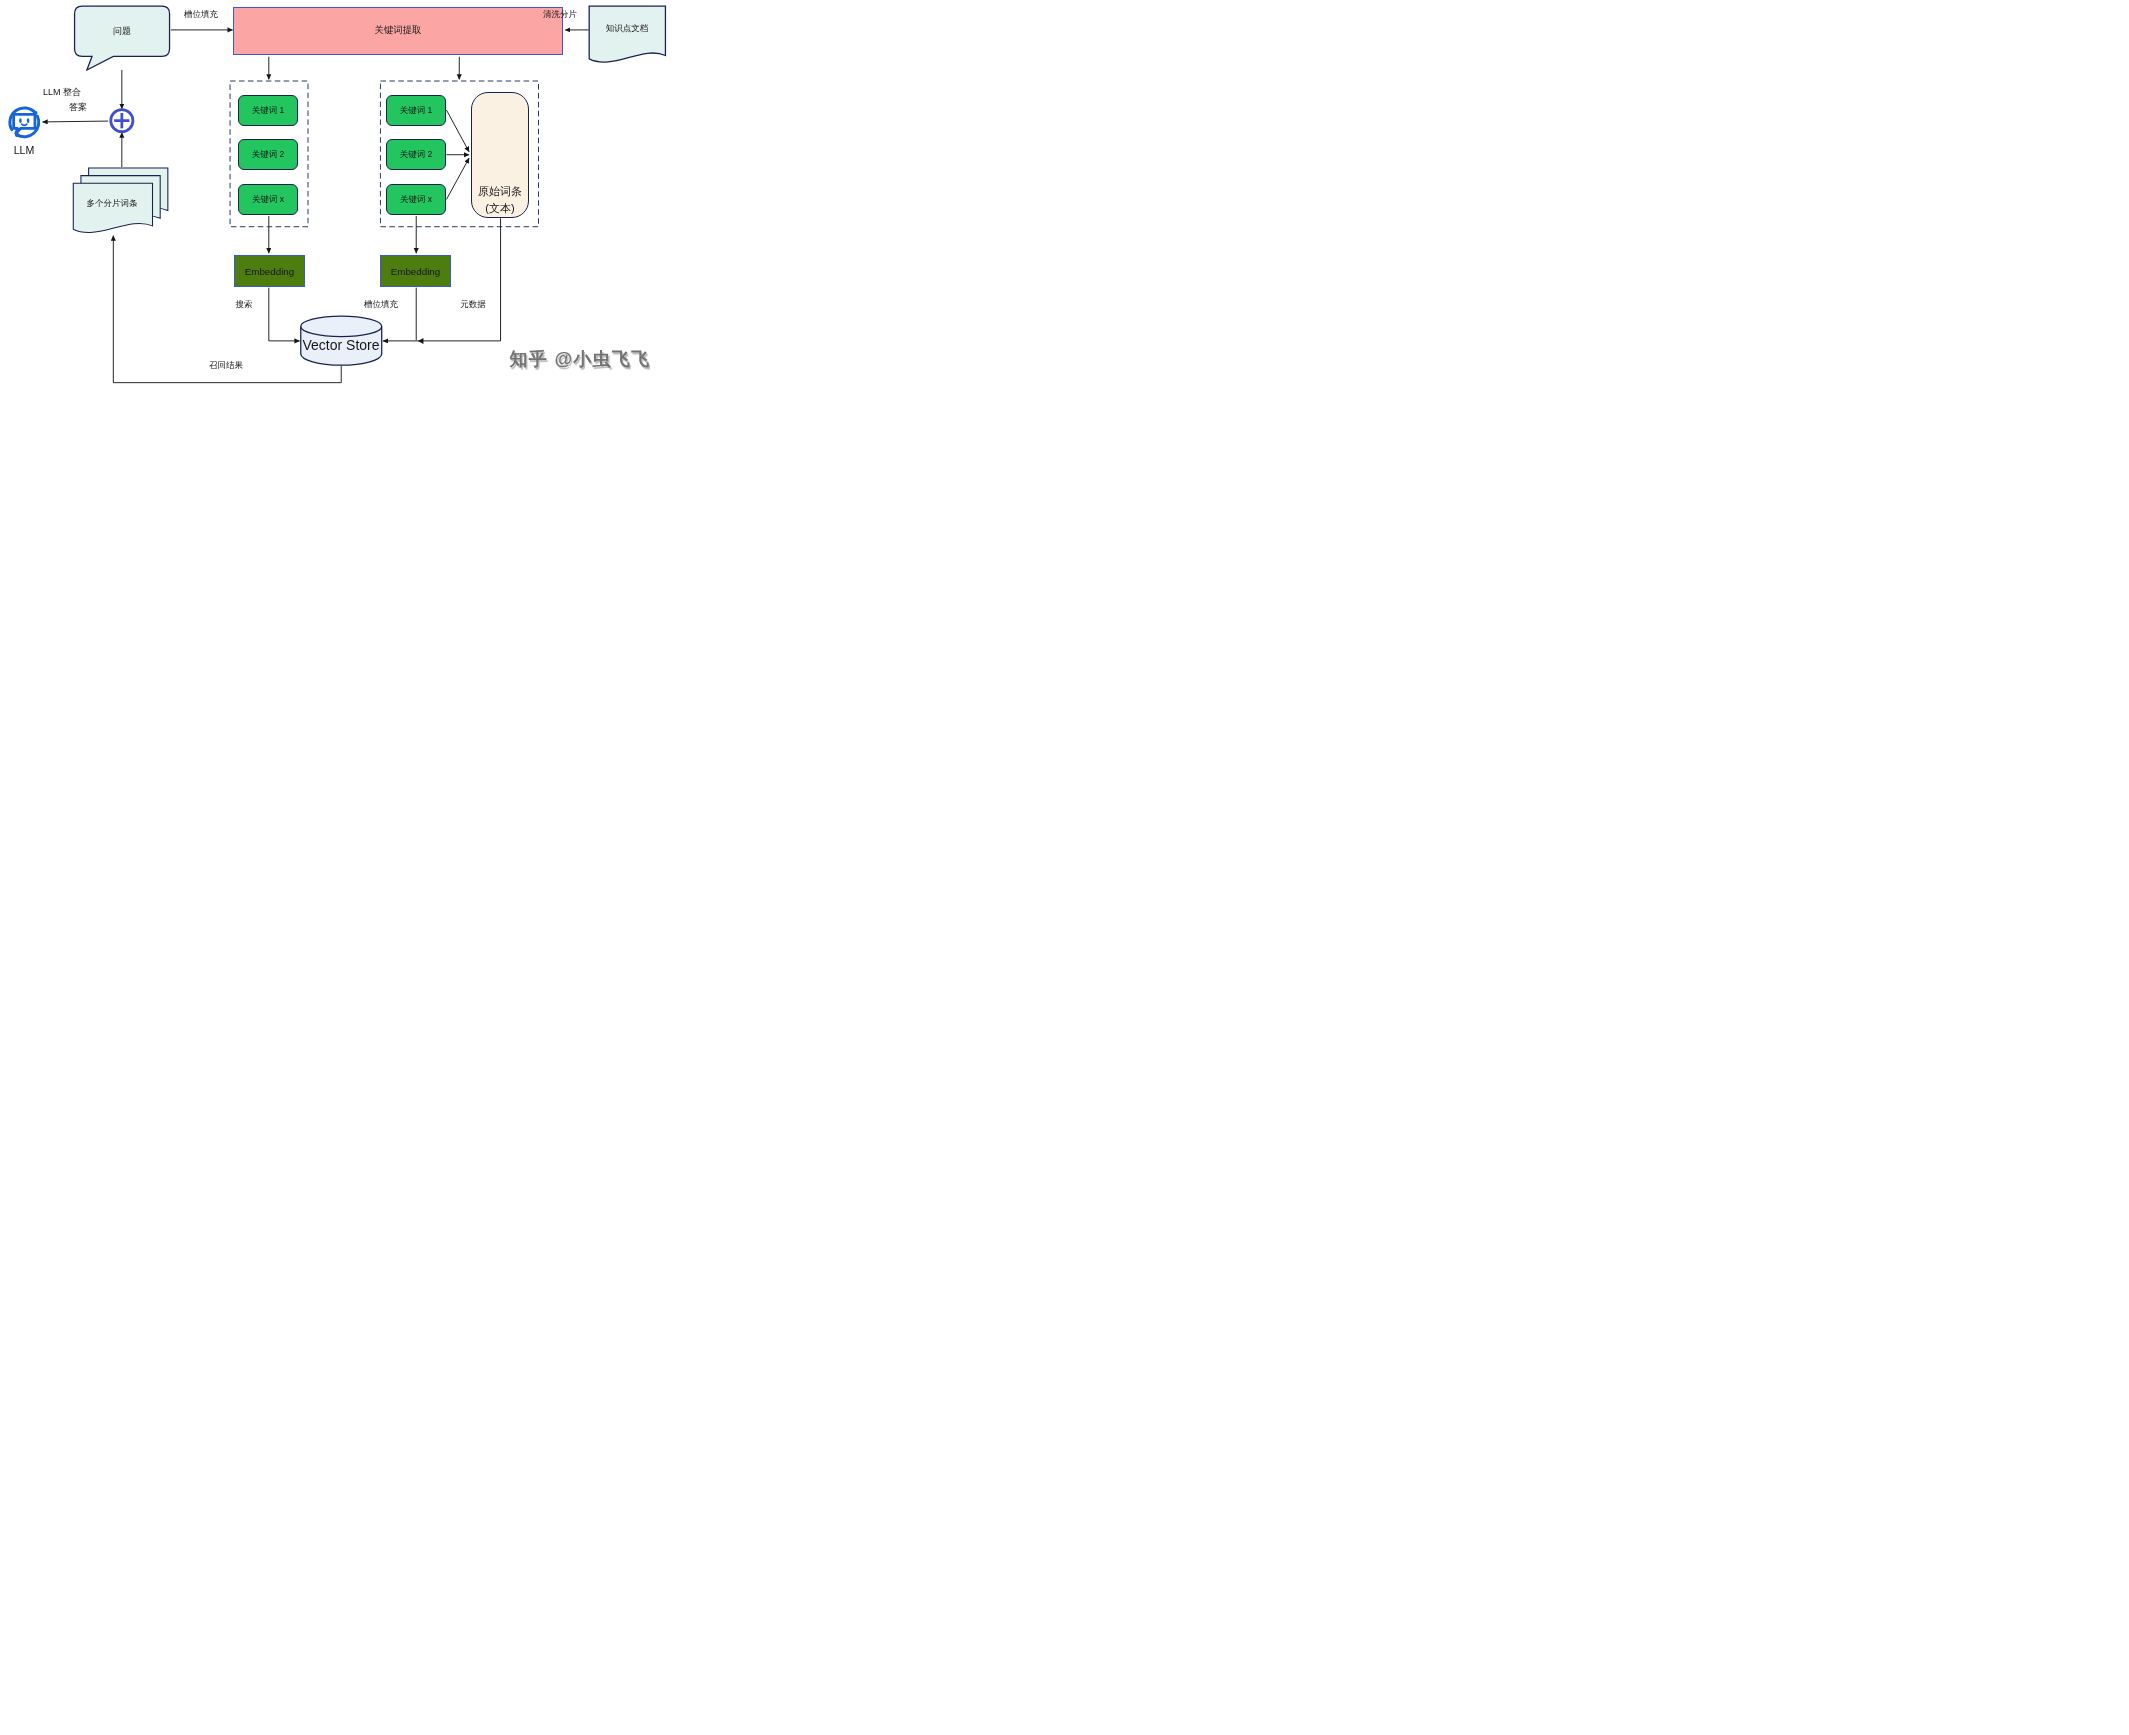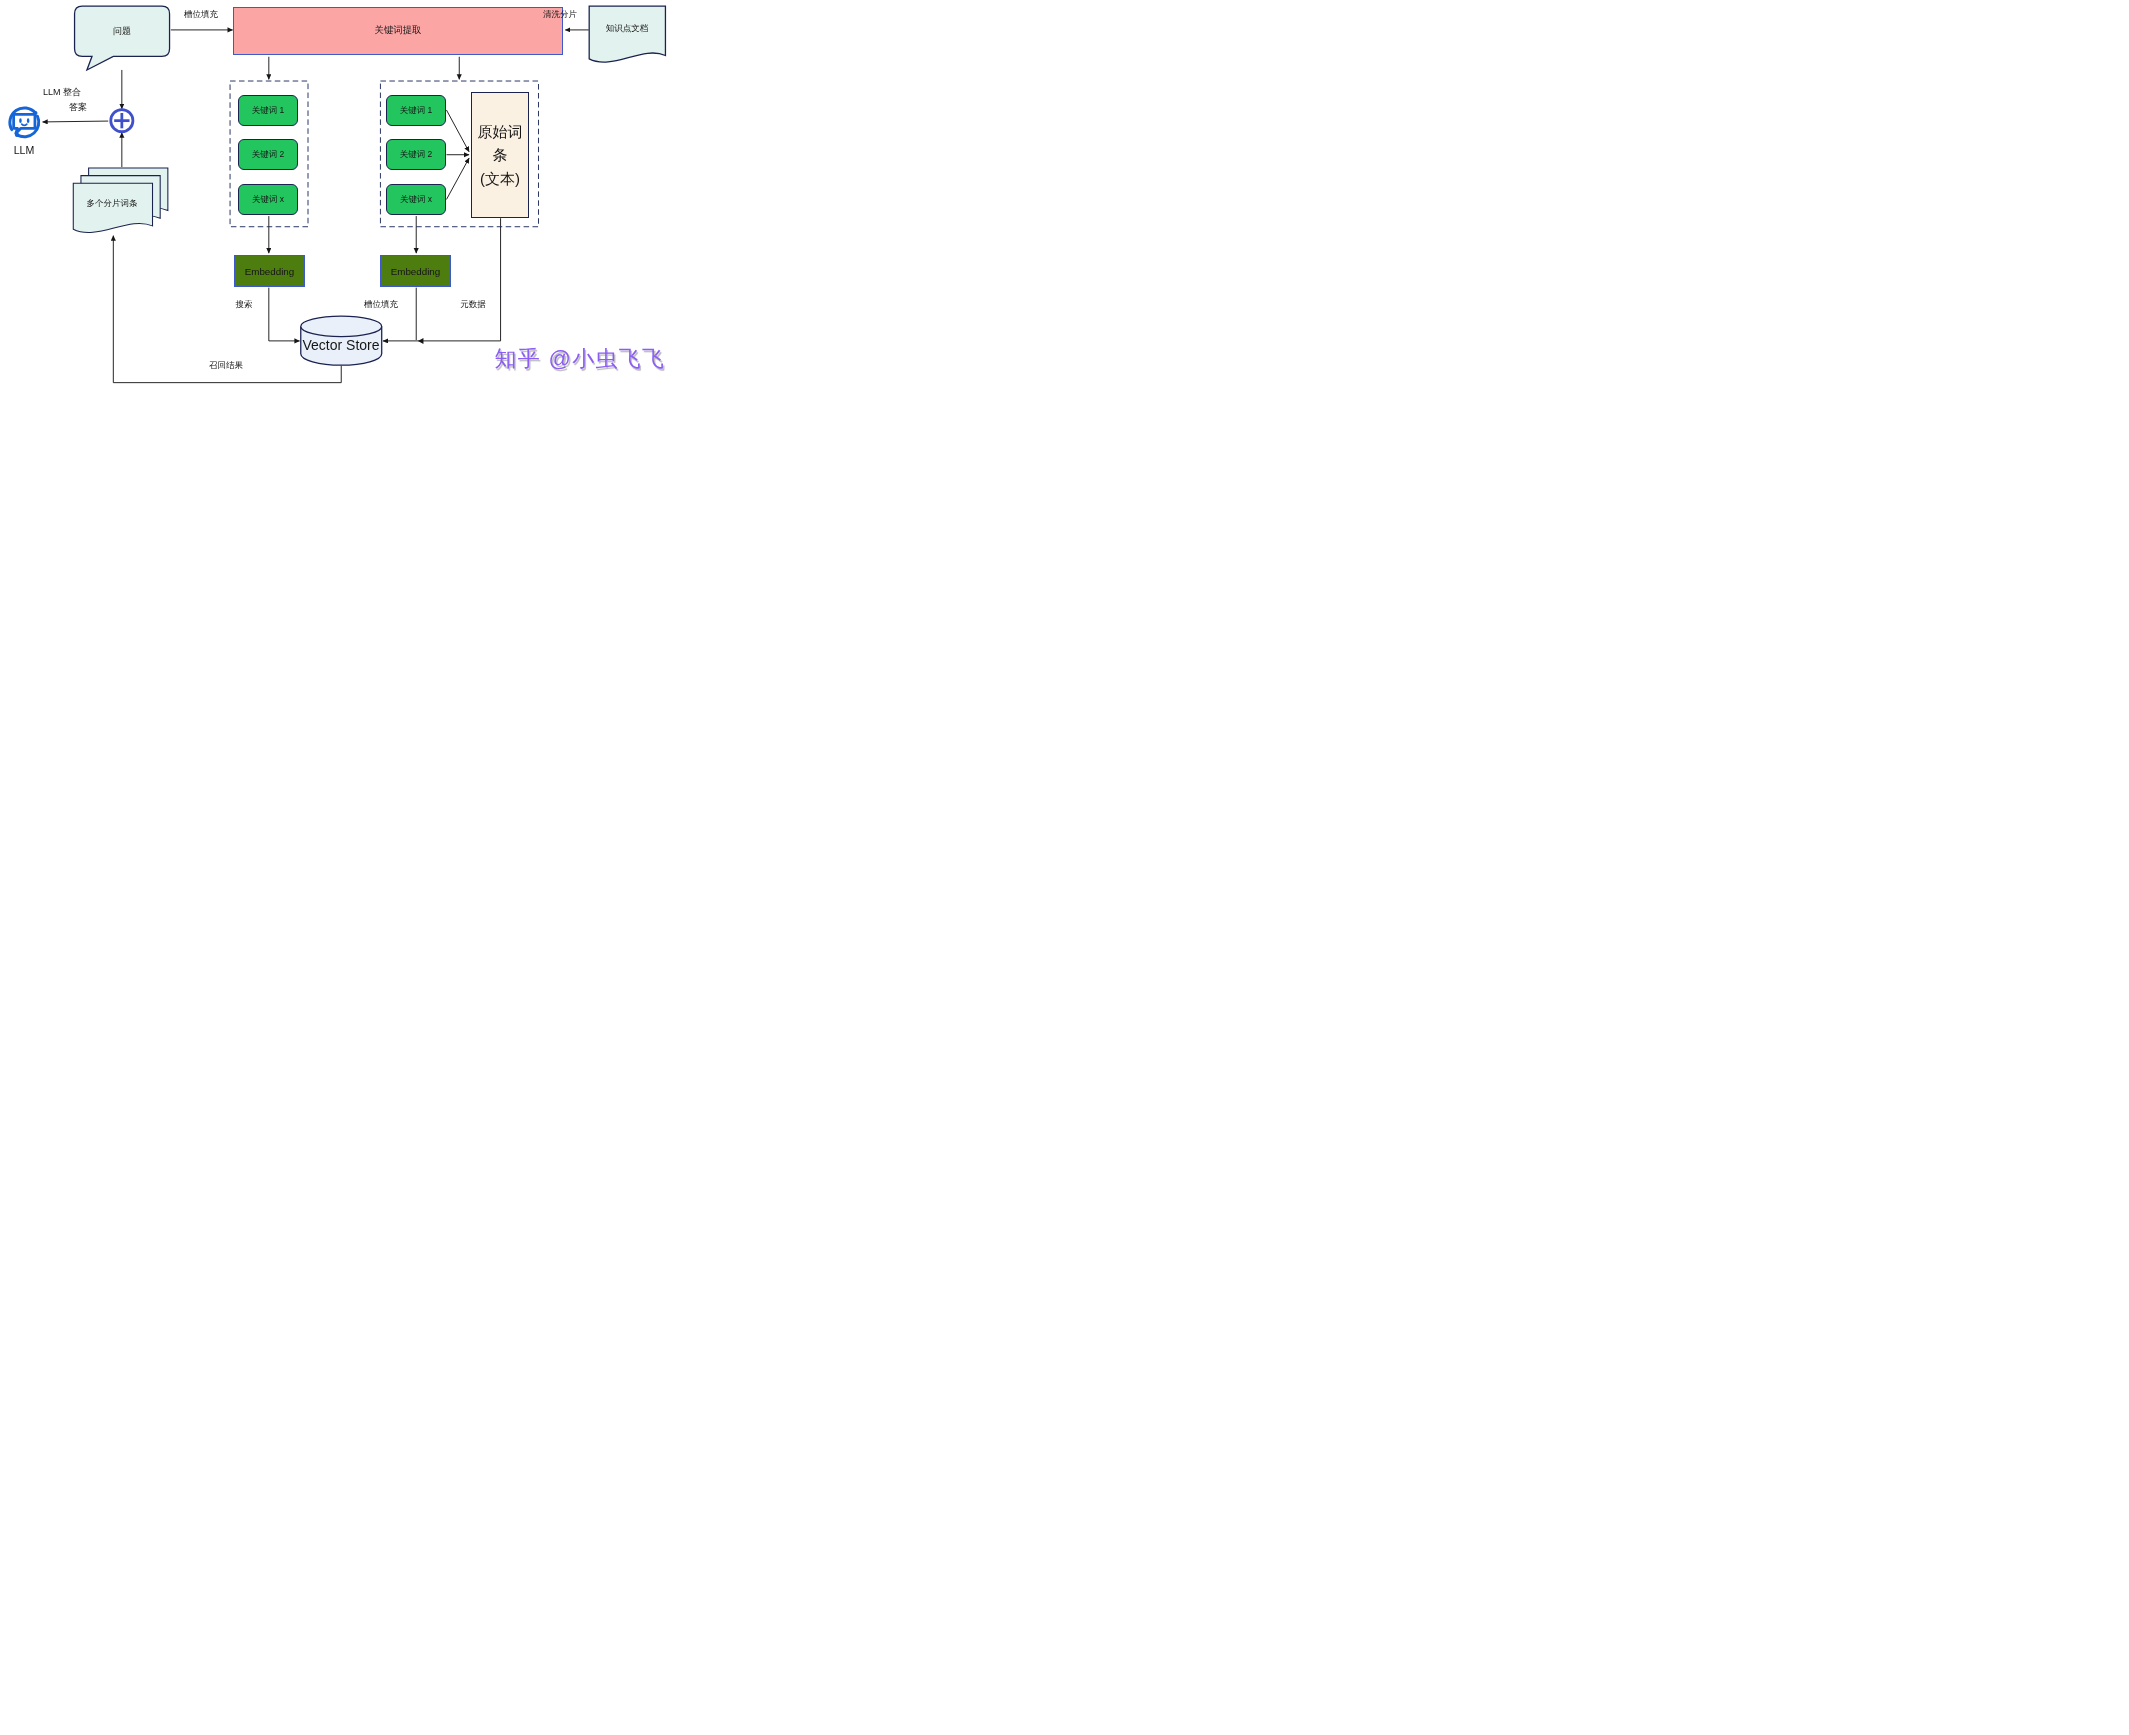--- a/index.html
+++ b/index.html
@@ -5,24 +5,24 @@
   html,body{margin:0;padding:0;background:#ffffff;}
   body{font-family:"Liberation Sans","DejaVu Sans",sans-serif;color:#161616;}
   .canvas{position:relative;width:668px;height:387px;background:#ffffff;overflow:hidden;}
   .layer{position:absolute;left:0;top:0;z-index:1;}
   .node,.lbl{position:absolute;z-index:2;box-sizing:border-box;}
   .node{display:flex;align-items:center;justify-content:center;text-align:center;}
   .lbl{transform:translate(-50%,-50%);white-space:nowrap;font-size:8.5px;line-height:1.2;}
   .extraction{background:#fca5a5;border:1.3px solid #3d59cb;font-size:9.4px;}
   .emb{background:#4d7c0f;border:1.3px solid #3d59cb;font-size:9.8px;}
   .kw{background:#22c55e;border:1.1px solid #1a2250;border-radius:6px;font-size:8.5px;}
-  .orig{background:#fbf1e3;border:1.1px solid #1a2250;border-radius:0;
-        flex-direction:column;font-size:15px;line-height:1.55;}
+  .orig{background:#fbf1e3;border:1.1px solid #1a2250;border-radius:17px;
+        flex-direction:column;font-size:11px;line-height:1.55;justify-content:flex-end;}
   .watermark{position:absolute;z-index:3;transform:translate(-50%,-50%);
-             font-size:22px;font-weight:normal;letter-spacing:1.3px;color:#8b5cf6;
+             font-size:18px;font-weight:bold;letter-spacing:1.3px;color:#737373;
              text-shadow:1.3px 1.7px 0.9px #b9b9b9;white-space:nowrap;}
 </style>
 </head>
 <body>
 
 <div class="canvas">
 
   <svg class="layer" width="668" height="387" viewBox="0 0 1568 908">
     <defs>
       <marker id="ah" markerWidth="14" markerHeight="13" refX="12" refY="6" orient="auto" markerUnits="userSpaceOnUse">

